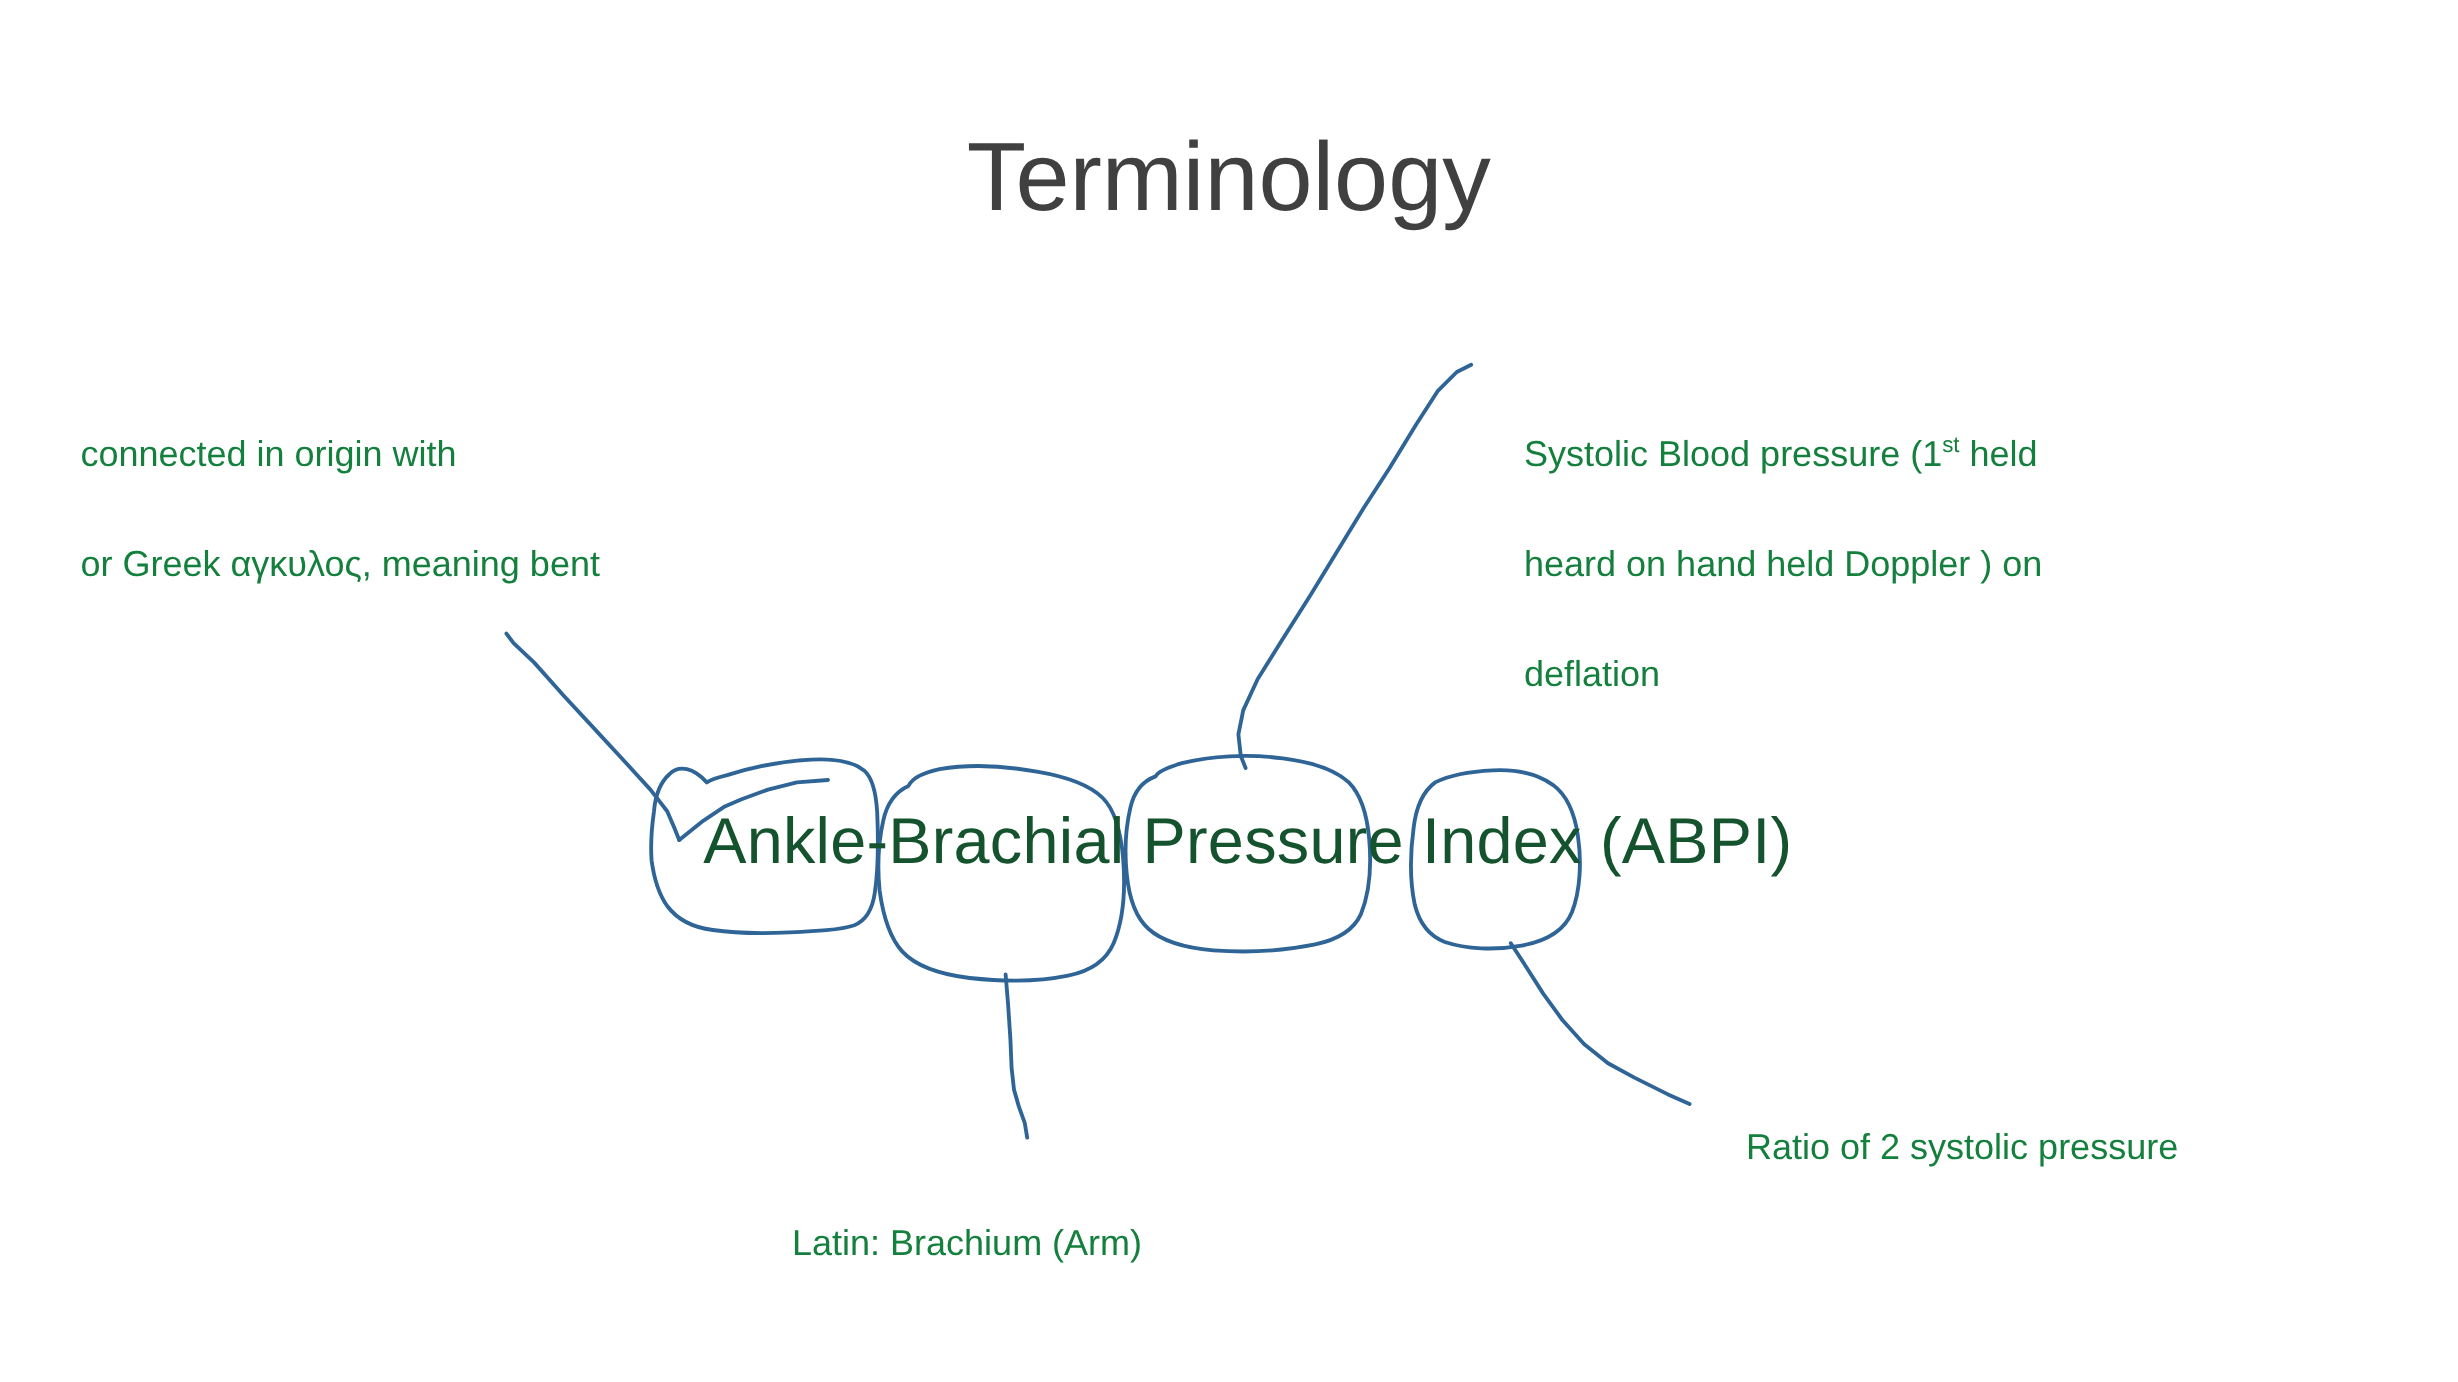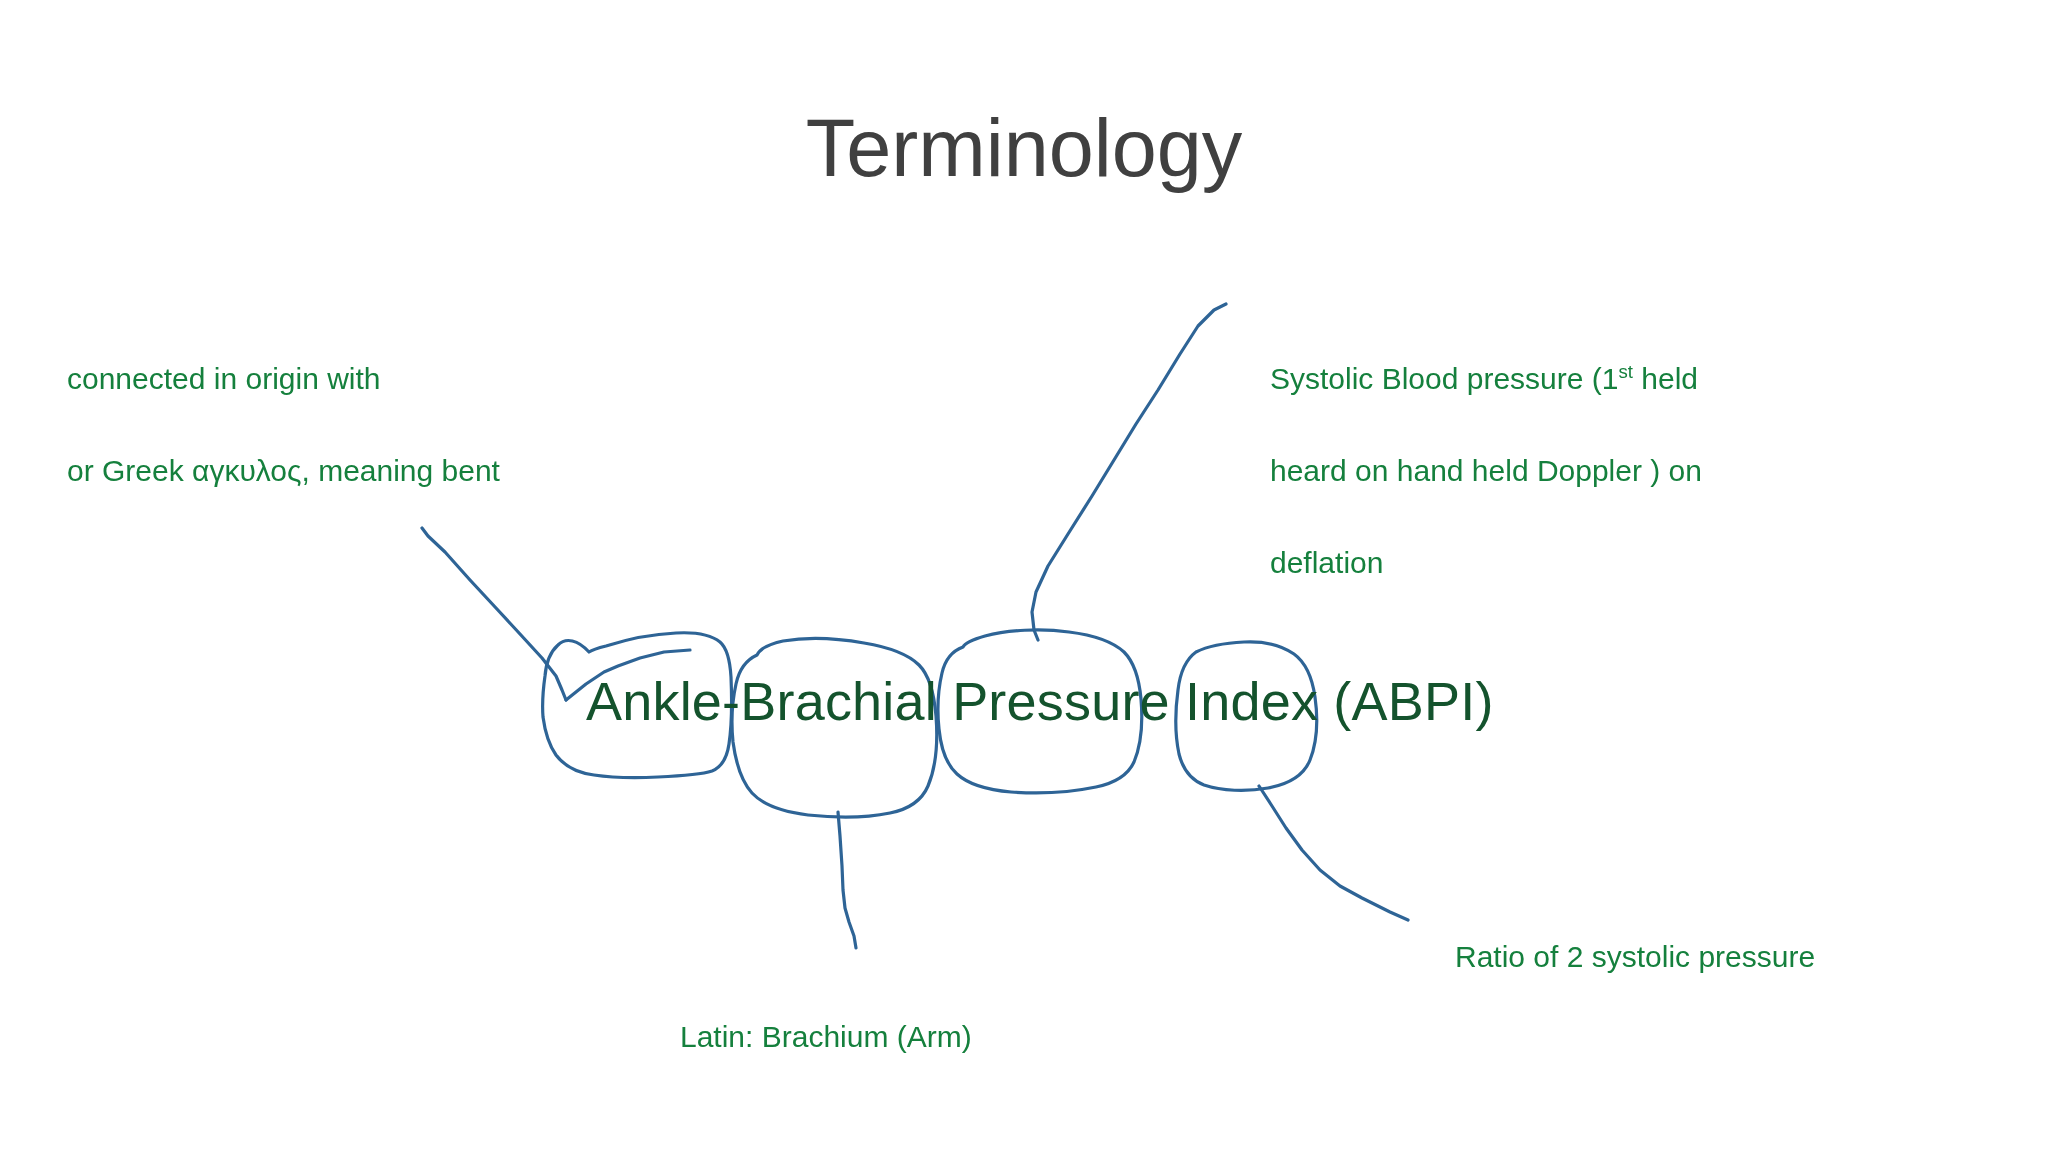--- a/index.html
+++ b/index.html
@@ -48,21 +48,21 @@
     line-height: 46px;
     font-weight: 400;
     color: #15803d;
     white-space: pre-line;
   }
   .note-line { display: block; white-space: nowrap; }
   .note sup { font-size: 0.62em; vertical-align: super; line-height: 0; text-align: right; }
   #note-origin   { left: 67px;  top: 310px; width: 560px; }
   #note-systolic { left: 1270px; top: 310px; width: 620px; }
   #note-ratio    { left: 1455px; top: 888px; width: 500px; }
-  #note-latin    { left: 680px;  top: 968px; width: 480px; }
+  #note-latin    { left: 660px;  top: 968px; width: 480px; }
 
   .phrase {
     position: absolute;
     left: 586px;
     top: 648px;
     font-size: 54px;
     line-height: 70px;
     font-weight: 400;
     color: #14532d;
     white-space: nowrap;

